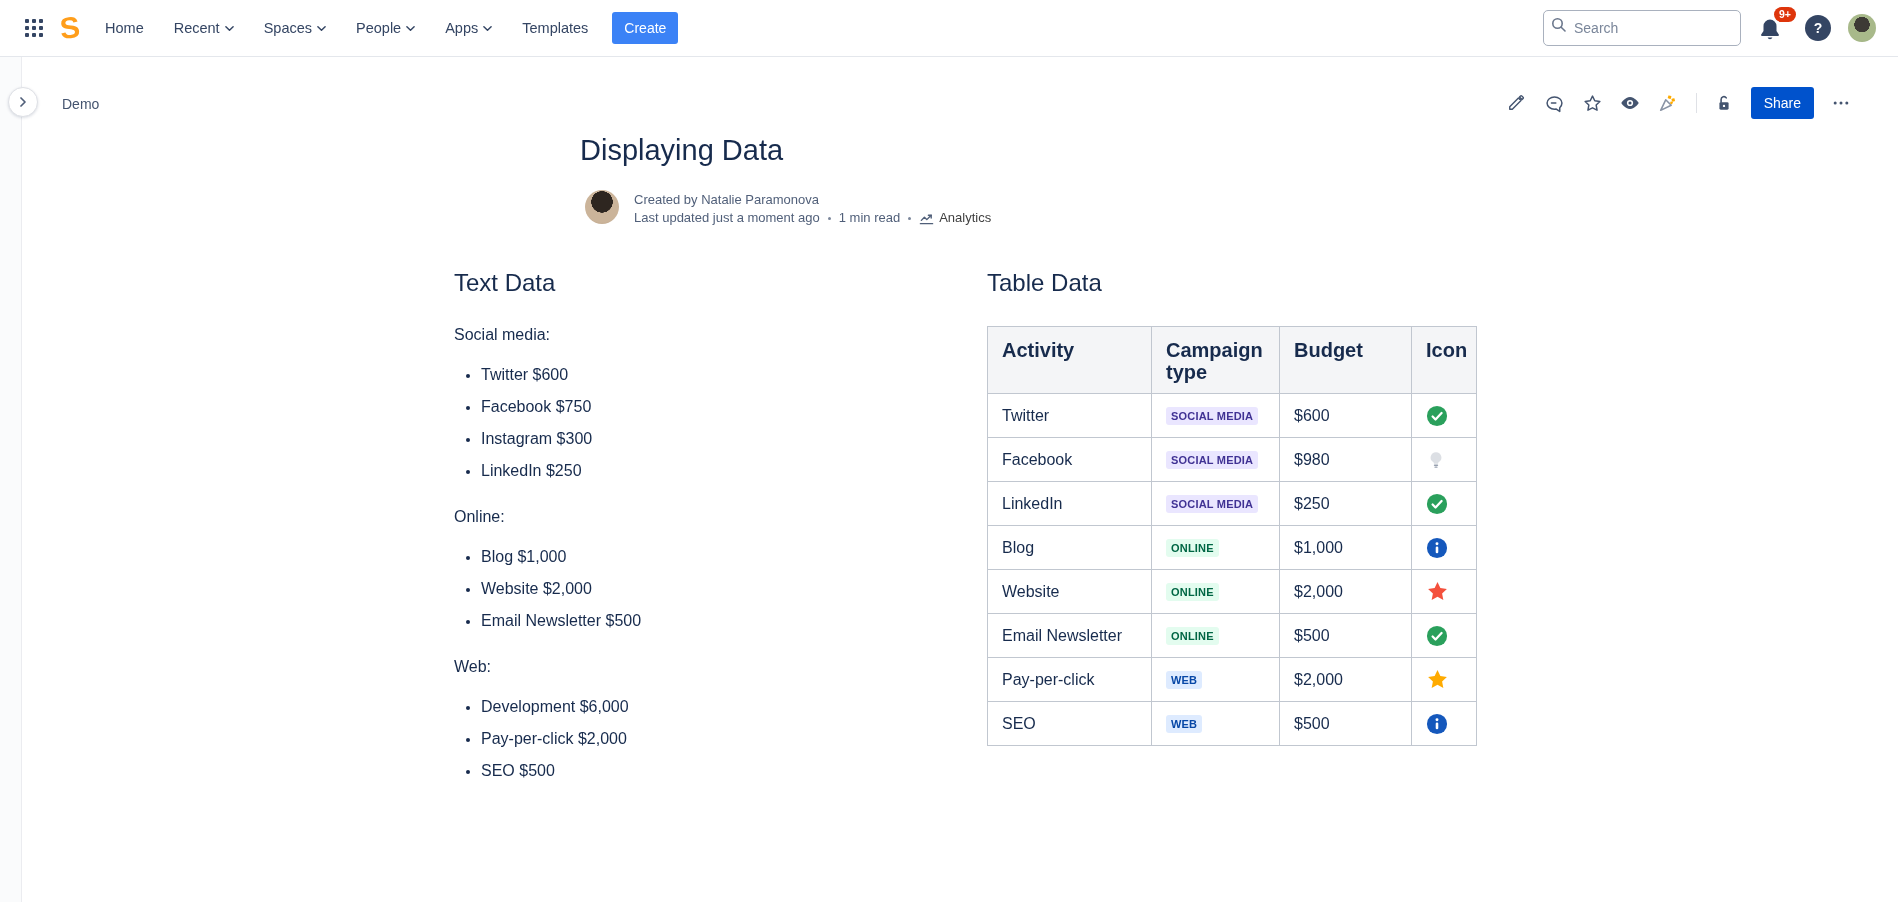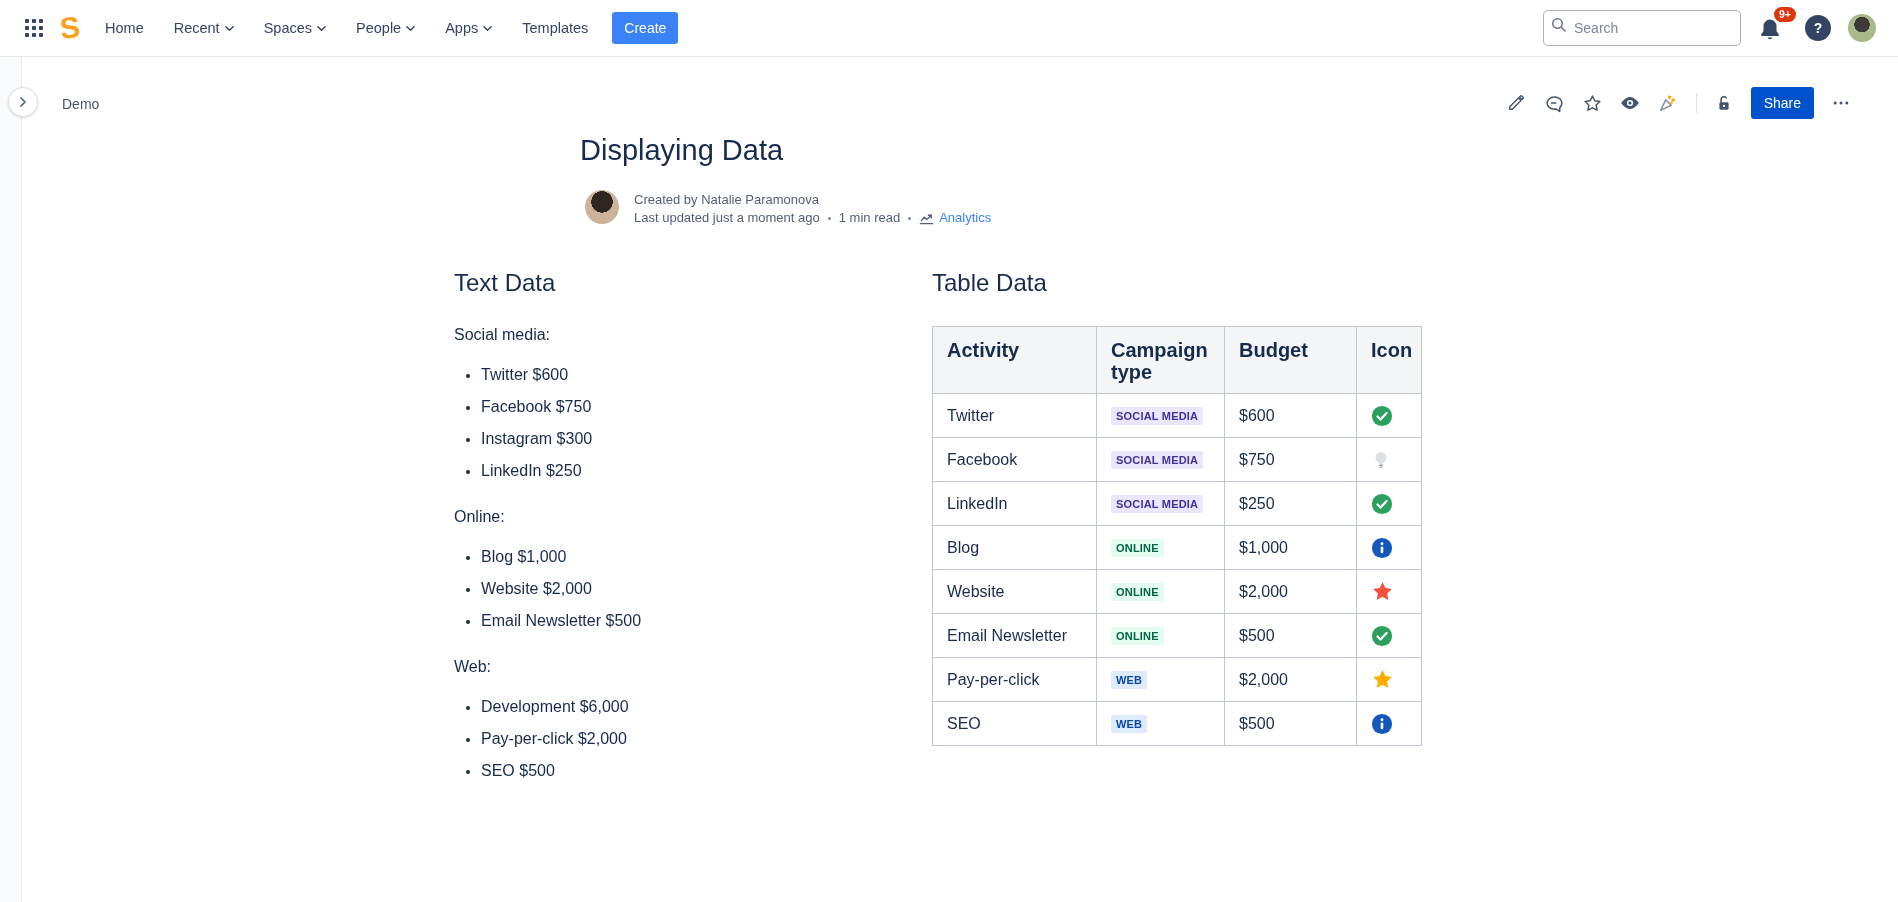--- a/index.html
+++ b/index.html
@@ -52,26 +52,26 @@
     padding:0 13px; font-size:14px; font-weight:500; cursor:pointer; margin:0 4px; }
 
   
   .page-title { position:absolute; left:580px; top:134px; font-size:29px; font-weight:500; color:#172B4D; }
   .byline { position:absolute; left:585px; top:190px; display:flex; align-items:flex-start; }
   .avatar-md { width:34px; height:34px; border-radius:50%; flex:none; cursor:pointer;
     background:radial-gradient(circle at 50% 35%, #2e2620 0 38%, #cbb49a 39% 72%, #b39b80 100%); }
   .byline-text { margin-left:15px; font-size:13px; color:#505F79; line-height:18px; padding-top:1px; }
   .byline-row2 { display:flex; align-items:center; gap:8px; }
   .dot-sep { width:3px; height:3px; border-radius:50%; background:#7A869A; display:inline-block; }
-  .analytics { display:flex; align-items:center; gap:5px; cursor:pointer; color:#3b82f6; }
+  .analytics { display:flex; align-items:center; gap:5px; cursor:pointer; color:#404040; }
 
   
   .col { position:absolute; top:268px; }
   .col-left  { left:454px; width:470px; }
-  .col-right { left:932px; width:500px; }
+  .col-right { left:987px; width:500px; }
   .col h2 { font-size:24px; font-weight:500; color:#172B4D; margin:0 0 28px; line-height:30px; }
   .group-label { font-size:16px; margin:26px 0 20px; }
   .group:first-of-type .group-label { margin-top:0; }
   .bullets { list-style:disc; margin:0; padding-left:27px; }
   .bullets li { font-size:16px; line-height:22px; margin-bottom:10px; color:#172B4D; }
   .bullets li::marker { color:#172B4D; font-size:14px; }
 
   
   table.data { border-collapse:collapse; width:489px; table-layout:fixed; }
   table.data th, table.data td { border:1px solid #C1C7D0; }
@@ -304,21 +304,21 @@
                 <svg width="22" height="22" viewBox="0 0 24 24">
                   <circle cx="12" cy="12" r="11" fill="#2AA05C"></circle>
                   <path d="M7.2 12.6l3.2 3.2 6.6-7" fill="none" stroke="#fff" stroke-width="2.5" stroke-linecap="round" stroke-linejoin="round"></path>
                 </svg>
               </span>
             </td>
           </tr>
           <tr>
             <td>Facebook</td>
             <td><span class="lozenge" style="background: rgb(234, 230, 255); color: rgb(64, 50, 148);">SOCIAL MEDIA</span></td>
-            <td>$750</td>
+            <td>$980</td>
             <td>
               <span class="cell-icon">
                 <svg width="20" height="20" viewBox="0 0 24 24">
                   <path d="M12 2.6a6.4 6.4 0 00-3.5 11.8c.6.4 1 1 1 1.7v.5h5v-.5c0-.7.4-1.3 1-1.7A6.4 6.4 0 0012 2.6z" fill="#DCDFE4"></path>
                   <rect x="9.4" y="17.4" width="5.2" height="1.7" rx="0.85" fill="#97A0AF"></rect>
                   <rect x="10.1" y="19.8" width="3.8" height="1.5" rx="0.75" fill="#97A0AF"></rect>
                 </svg>
               </span>
             </td>
           </tr>

